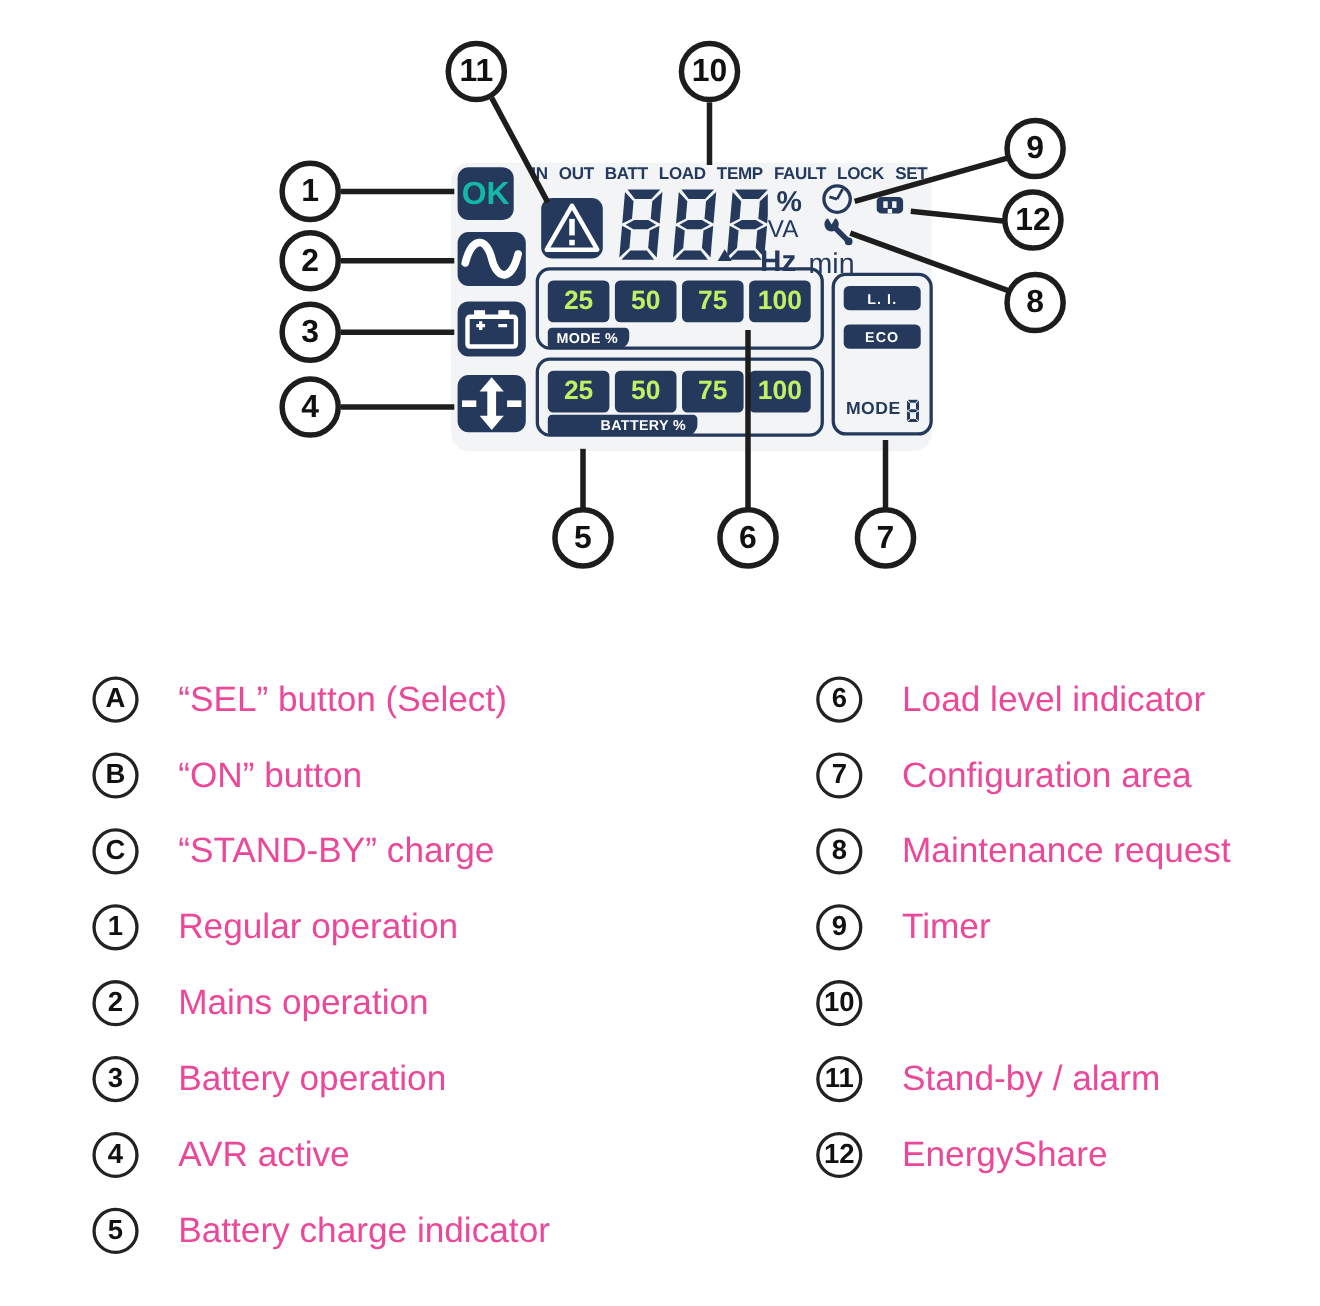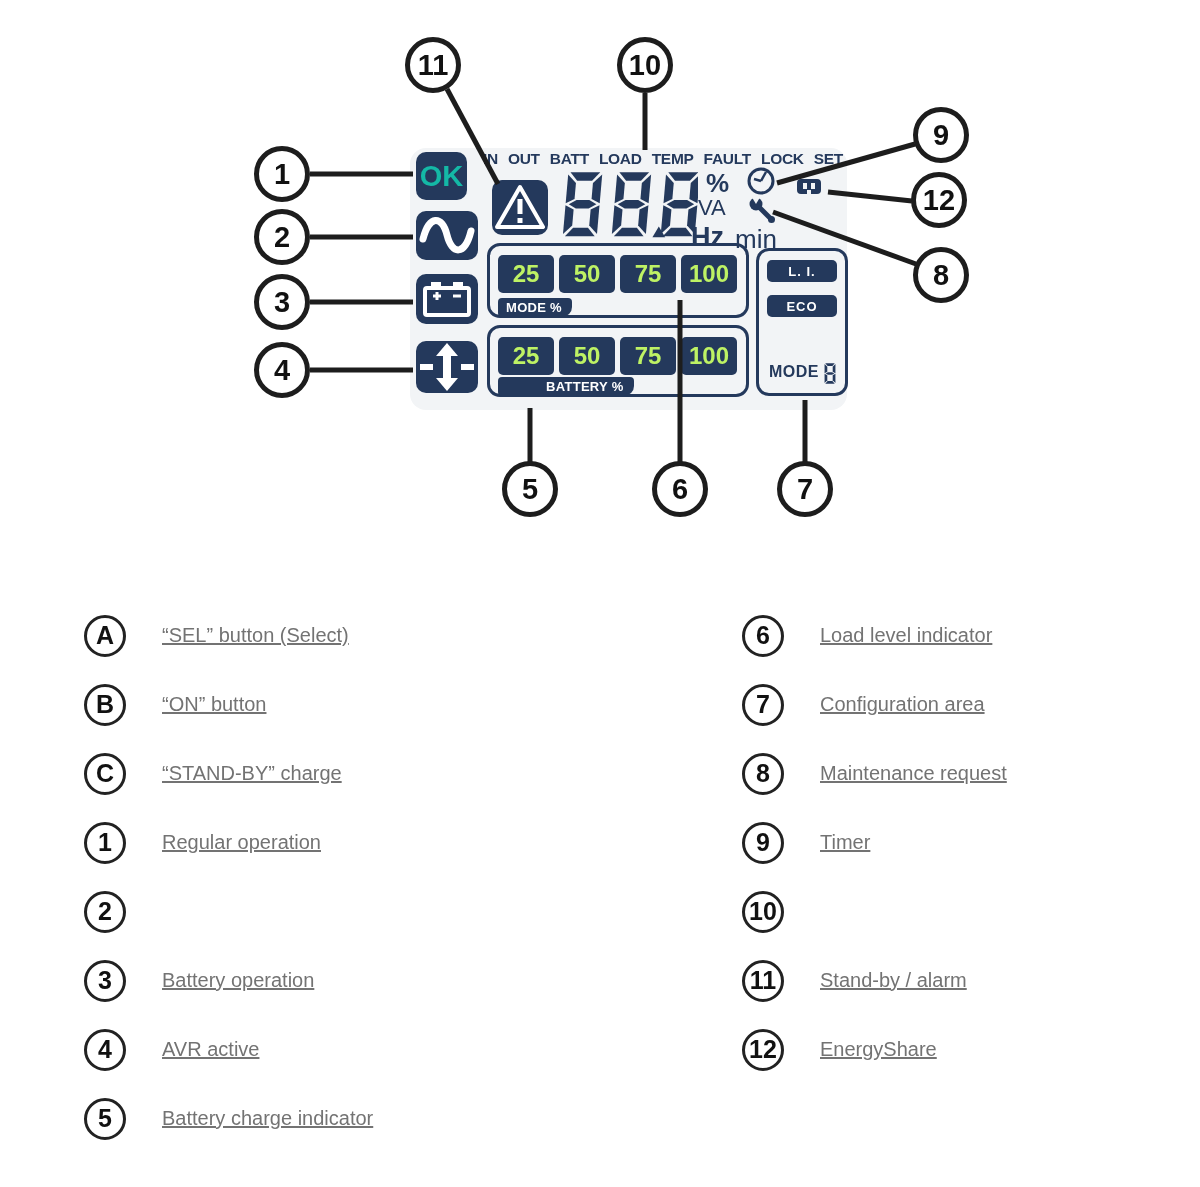--- a/index.html
+++ b/index.html
@@ -91,21 +91,21 @@
   .legend-col { position: absolute; top: 613px; }
   .legend-left  { left: 84px; }
   .legend-right { left: 742px; }
   .legend-row { display: flex; align-items: center; height: 45px; margin-bottom: 24px; }
   .legend-marker {
     flex: none; width: 42px; height: 42px;
     border: 3px solid #222; border-radius: 50%;
     display: flex; align-items: center; justify-content: center;
     font-weight: bold; font-size: 25px; color: #111;
   }
-  .legend-text { margin-left: 36px; font-size: 20px; color: #737373; white-space: nowrap; text-decoration: underline; }
+  .legend-text { margin-left: 36px; font-size: 32px; color: #ec4899; white-space: nowrap; }
 </style>
 </head>
 <body>
 
 <svg width="0" height="0" style="position:absolute" aria-hidden="true">
   <defs>
     <g id="seg8">
       <polygon points="3,1 31,1 24,9 10,9"></polygon>
       <polygon points="1,3 9,11 9,26 1,30"></polygon>
       <polygon points="33,3 33,30 25,26 25,11"></polygon>
@@ -279,20 +279,21 @@
       <div class="legend-row">
         <span class="legend-marker">C</span>
         <span class="legend-text">“STAND-BY” charge</span>
       </div>
       <div class="legend-row">
         <span class="legend-marker">1</span>
         <span class="legend-text">Regular operation</span>
       </div>
       <div class="legend-row">
         <span class="legend-marker">2</span>
+        <span class="legend-text">Mains operation</span>
       </div>
       <div class="legend-row">
         <span class="legend-marker">3</span>
         <span class="legend-text">Battery operation</span>
       </div>
       <div class="legend-row">
         <span class="legend-marker">4</span>
         <span class="legend-text">AVR active</span>
       </div>
       <div class="legend-row">

